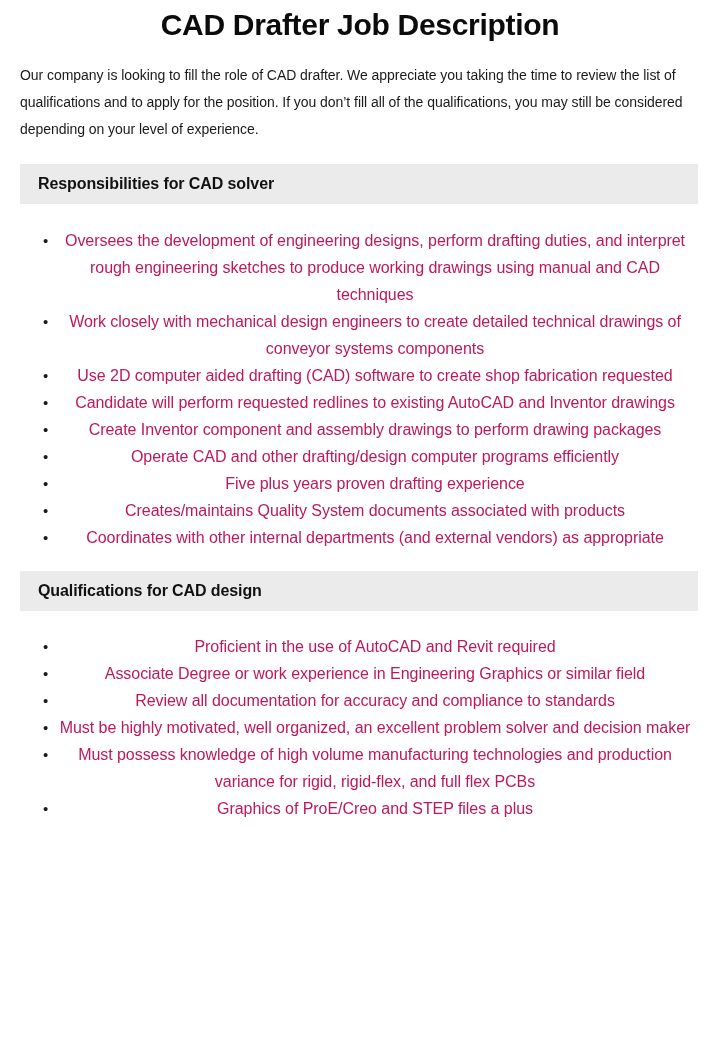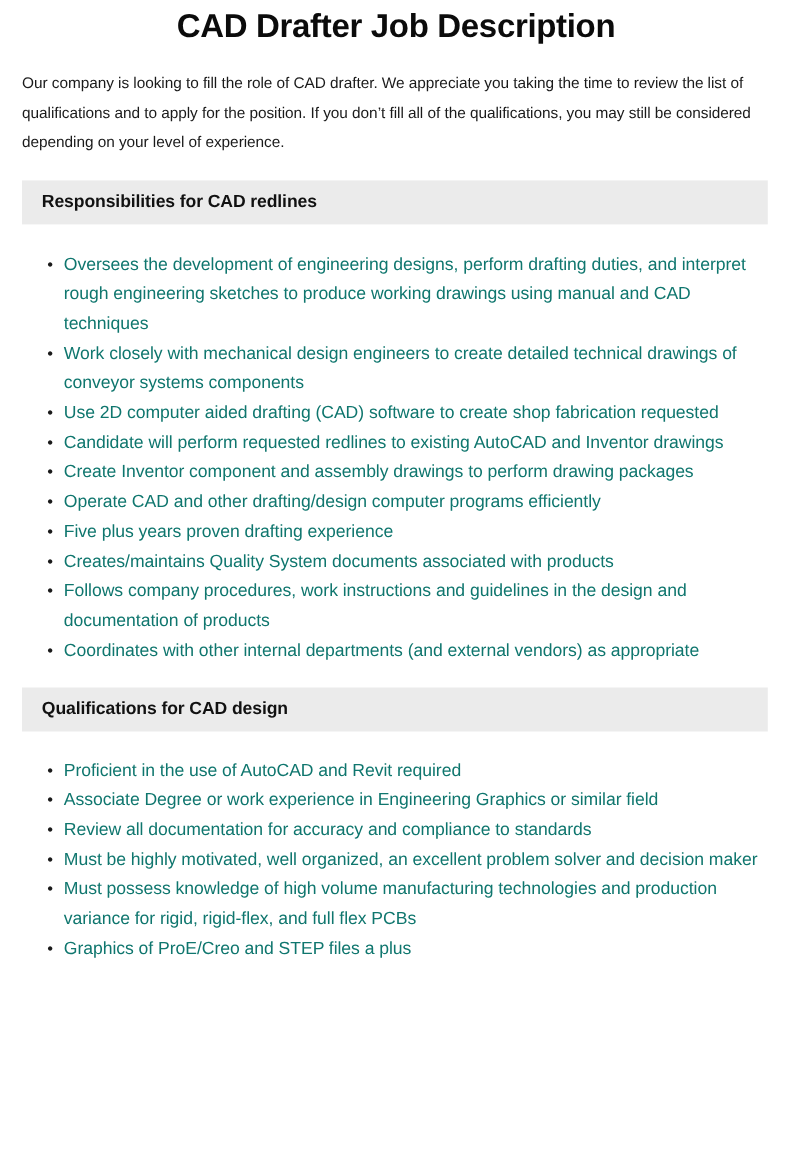--- a/index.html
+++ b/index.html
@@ -78,22 +78,23 @@
   .bullet-list.qualifications {
     margin-top: 22px;
   }
 
   .bullet-item {
     position: relative;
     margin: 0 28px 0 58px;
     padding: 0;
     font-size: 16px;
     line-height: 27px;
-    color: #0f766e;
+    color: #be185d;
     letter-spacing: -0.05px;
+    text-align: center;
   }
 
   .bullet-item::before {
     content: "\2022";
     position: absolute;
     left: -15px;
     top: 0;
     font-size: 15px;
     line-height: 27px;
     color: #1a1a1a;
@@ -103,32 +104,31 @@
 <body>
 
 <div class="page">
 
   <h1 class="doc-title">CAD Drafter Job Description</h1>
 
   <p class="intro">Our company is looking to fill the role of CAD drafter. We appreciate you taking the time to review the list of qualifications and to apply for the position. If you don’t fill all of the qualifications, you may still be considered depending on your level of experience.</p>
 
   <div class="section">
     <div class="section-header">
-      <span class="section-header-text">Responsibilities for CAD redlines</span>
+      <span class="section-header-text">Responsibilities for CAD solver</span>
     </div>
     <ul class="bullet-list responsibilities">
         <li class="bullet-item">Oversees the development of engineering designs, perform drafting duties, and interpret rough engineering sketches to produce working drawings using manual and CAD techniques</li>
         <li class="bullet-item">Work closely with mechanical design engineers to create detailed technical drawings of conveyor systems components</li>
         <li class="bullet-item">Use 2D computer aided drafting (CAD) software to create shop fabrication requested</li>
         <li class="bullet-item">Candidate will perform requested redlines to existing AutoCAD and Inventor drawings</li>
         <li class="bullet-item">Create Inventor component and assembly drawings to perform drawing packages</li>
         <li class="bullet-item">Operate CAD and other drafting/design computer programs efficiently</li>
         <li class="bullet-item">Five plus years proven drafting experience</li>
         <li class="bullet-item">Creates/maintains Quality System documents associated with products</li>
-        <li class="bullet-item">Follows company procedures, work instructions and guidelines in the design and documentation of products</li>
         <li class="bullet-item">Coordinates with other internal departments (and external vendors) as appropriate</li>
       </ul>
   </div>
 
   <div class="section">
     <div class="section-header">
       <span class="section-header-text">Qualifications for CAD design</span>
     </div>
     <ul class="bullet-list qualifications">
         <li class="bullet-item">Proficient in the use of AutoCAD and Revit required</li>

